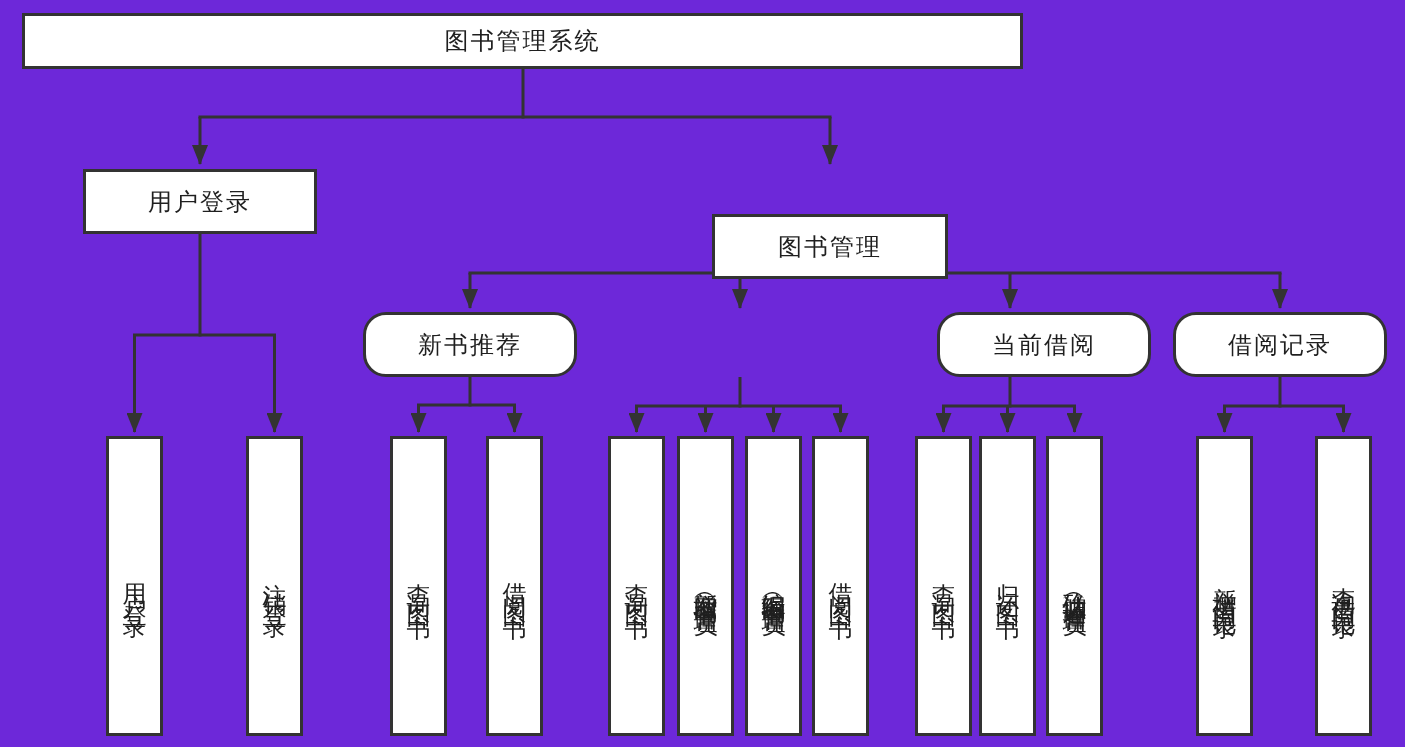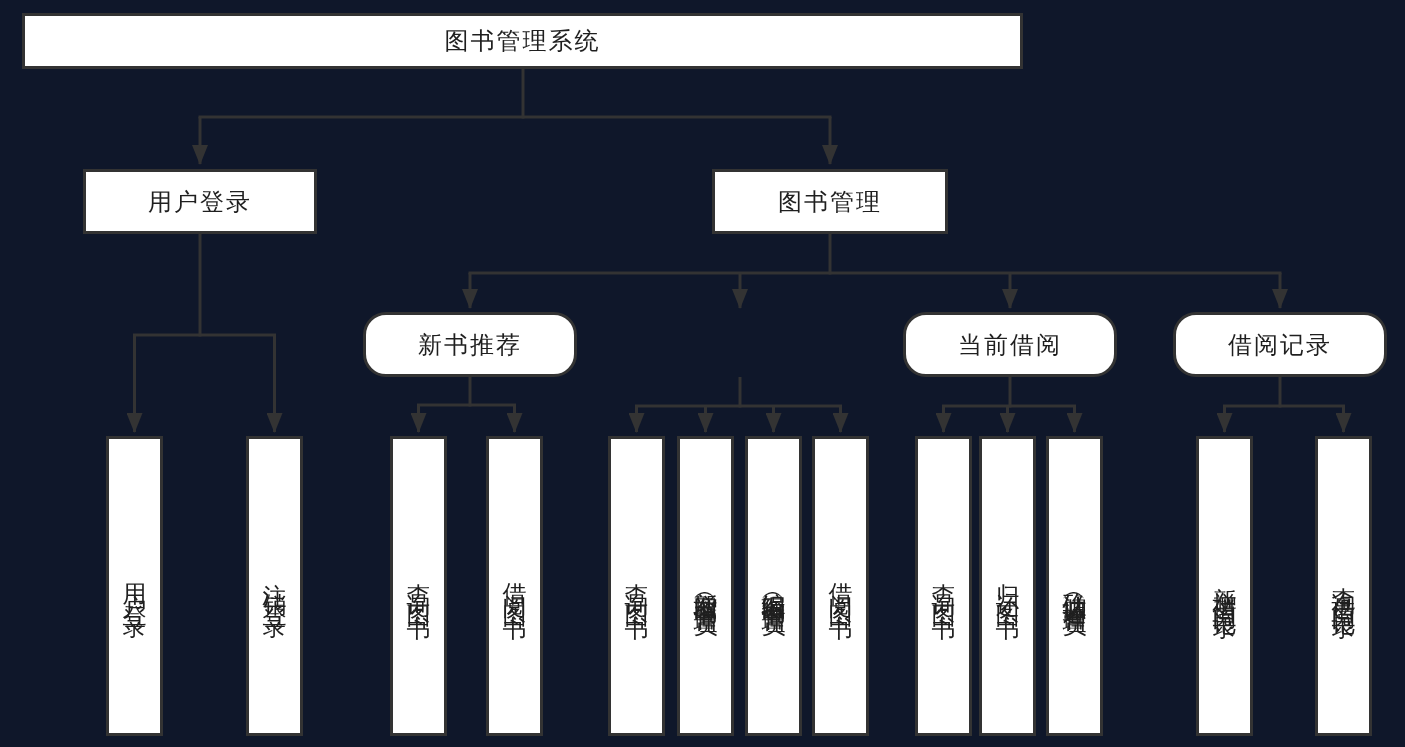--- a/index.html
+++ b/index.html
@@ -1,19 +1,19 @@
 <!DOCTYPE html>
 <html><head>
 <meta charset="utf-8">
 <style>
   html,body { margin:0; padding:0; background:#ffffff; }
   .canvas {
     position:relative;
     width:1405px; height:747px;
-    background:#0f172a;
+    background:#6d28d9;
     font-family:"Liberation Sans","DejaVu Sans",sans-serif;
     color:#1f1f1f;
     overflow:hidden;
   }
   svg.connectors { position:absolute; left:0; top:0; width:1405px; height:747px; }
 
   .box {
     position:absolute;
     box-sizing:border-box;
     background:#ffffff;
@@ -107,24 +107,24 @@
       <path d="M1280,377 V407.5"></path>
       <path d="M1224.5,406 H1343.5" stroke-linecap="square"></path>
       <path d="M1224.5,406 V432" marker-end="url(#arw)"></path>
       <path d="M1343.5,406 V432" marker-end="url(#arw)"></path>
     </g>
   </svg>
 
   <div class="box root-box">图书管理系统</div>
 
   <div class="box lvl2" style="left:83px; width:234px;">用户登录</div>
-  <div class="box lvl2" style="left:712px; width:236px;">图书管理</div>
+  <div class="box lvl2" style="left:712px; width:236px;margin-top:45px;">图书管理</div>
 
   <div class="box lvl3" style="left:363px;">新书推荐</div>
-  <div class="box lvl3" style="left:903px;text-align:center;">当前借阅</div>
+  <div class="box lvl3" style="left:937px;text-align:center;">当前借阅</div>
   <div class="box lvl3" style="left:1173px;">借阅记录</div>
 
   <div class="vbox" style="left:106px;">
     <span class="vtext sp4">用户登录</span>
   </div>
   <div class="vbox" style="left:246px;">
     <span class="vtext sp4">注销登录</span>
   </div>
 
   <div class="vbox" style="left:390px;">

